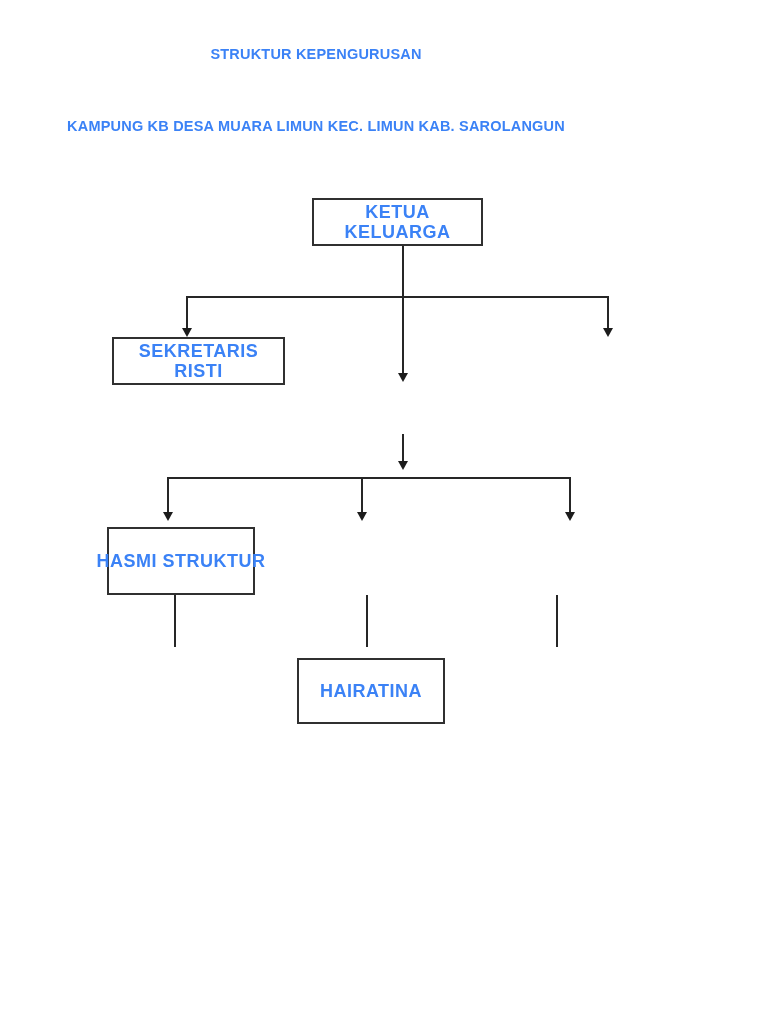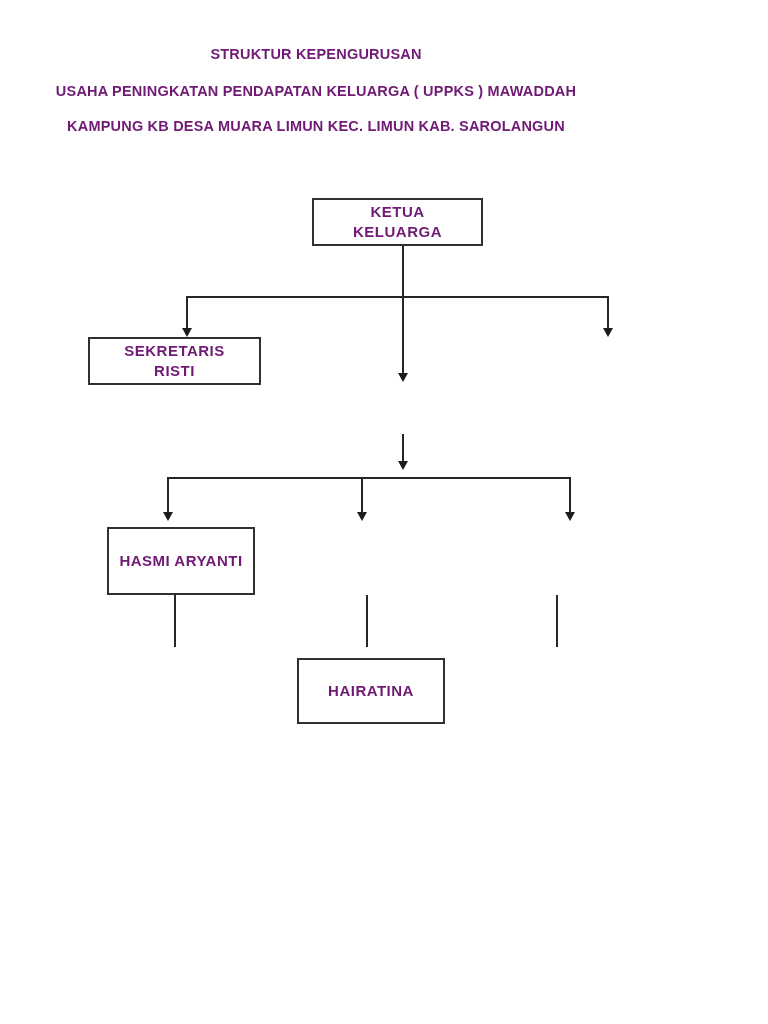--- a/index.html
+++ b/index.html
@@ -2,21 +2,21 @@
 <html><head>
 <meta charset="utf-8">
 <style>
   html, body { margin: 0; padding: 0; background: #ffffff; }
   #page {
     position: relative;
     width: 632px;
     height: 1024px;
     background: #ffffff;
     font-family: "Liberation Sans", sans-serif;
-    color: #701a75;
+    color: #3b82f6;
     overflow: hidden;
   }
   .title {
     position: absolute;
     left: 0;
     right: 0;
     text-align: center;
     font-weight: bold;
     font-size: 14.5px;
     letter-spacing: 0.2px;
@@ -28,21 +28,21 @@
     background: #ffffff;
     display: flex;
     flex-direction: column;
     align-items: center;
     justify-content: center;
     box-sizing: border-box;
     text-align: center;
   }
   .node .nl {
     font-weight: bold;
-    font-size: 15px;
+    font-size: 18px;
     letter-spacing: 0.5px;
     line-height: 20px;
     white-space: nowrap;
   }
   .vline {
     position: absolute;
     width: 2px;
     background: #262626;
   }
   .hline {
@@ -58,21 +58,20 @@
     border-right: 5px solid transparent;
     border-top: 9px solid #1c1c1c;
   }
 </style>
 </head>
 <body>
 
 <div id="page">
 
   <div class="title" style="top:46px">STRUKTUR KEPENGURUSAN</div>
-  <div class="title" style="top:83px">USAHA PENINGKATAN PENDAPATAN KELUARGA ( UPPKS ) MAWADDAH</div>
   <div class="title" style="top:118px">KAMPUNG KB DESA MUARA LIMUN KEC. LIMUN KAB. SAROLANGUN</div>
 
   <div class="vline" style="left:402px;top:246px;height:52px"></div>
   <div class="hline" style="left:186px;top:296px;width:423px"></div>
 
   <div class="vline" style="left:186px;top:296px;height:32px"></div>
   <div class="arrow-down" style="left:182px;top:328px"></div>
 
   <div class="vline" style="left:607px;top:296px;height:32px"></div>
   <div class="arrow-down" style="left:603px;top:328px"></div>
@@ -96,29 +95,29 @@
 
   <div class="vline" style="left:174px;top:595px;height:52px"></div>
   <div class="vline" style="left:366px;top:595px;height:52px"></div>
   <div class="vline" style="left:556px;top:595px;height:52px"></div>
 
   <div class="node" style="left:312px;top:198px;width:171px;height:48px">
     <span class="nl">KETUA</span>
     <span class="nl">KELUARGA</span>
   </div>
 
-  <div class="node" style="left:88px;top:337px;width:173px;height:48px">
+  <div class="node" style="left:112px;top:337px;width:173px;height:48px">
     <span class="nl">SEKRETARIS</span>
     <span class="nl">RISTI</span>
   </div>
 
 
 
   <div class="node" style="left:107px;top:527px;width:148px;height:68px">
-    <span class="nl">HASMI ARYANTI</span>
+    <span class="nl">HASMI STRUKTUR</span>
   </div>
 
 
 
 
   <div class="node" style="left:297px;top:658px;width:148px;height:66px">
     <span class="nl">HAIRATINA</span>
   </div>
 
 

